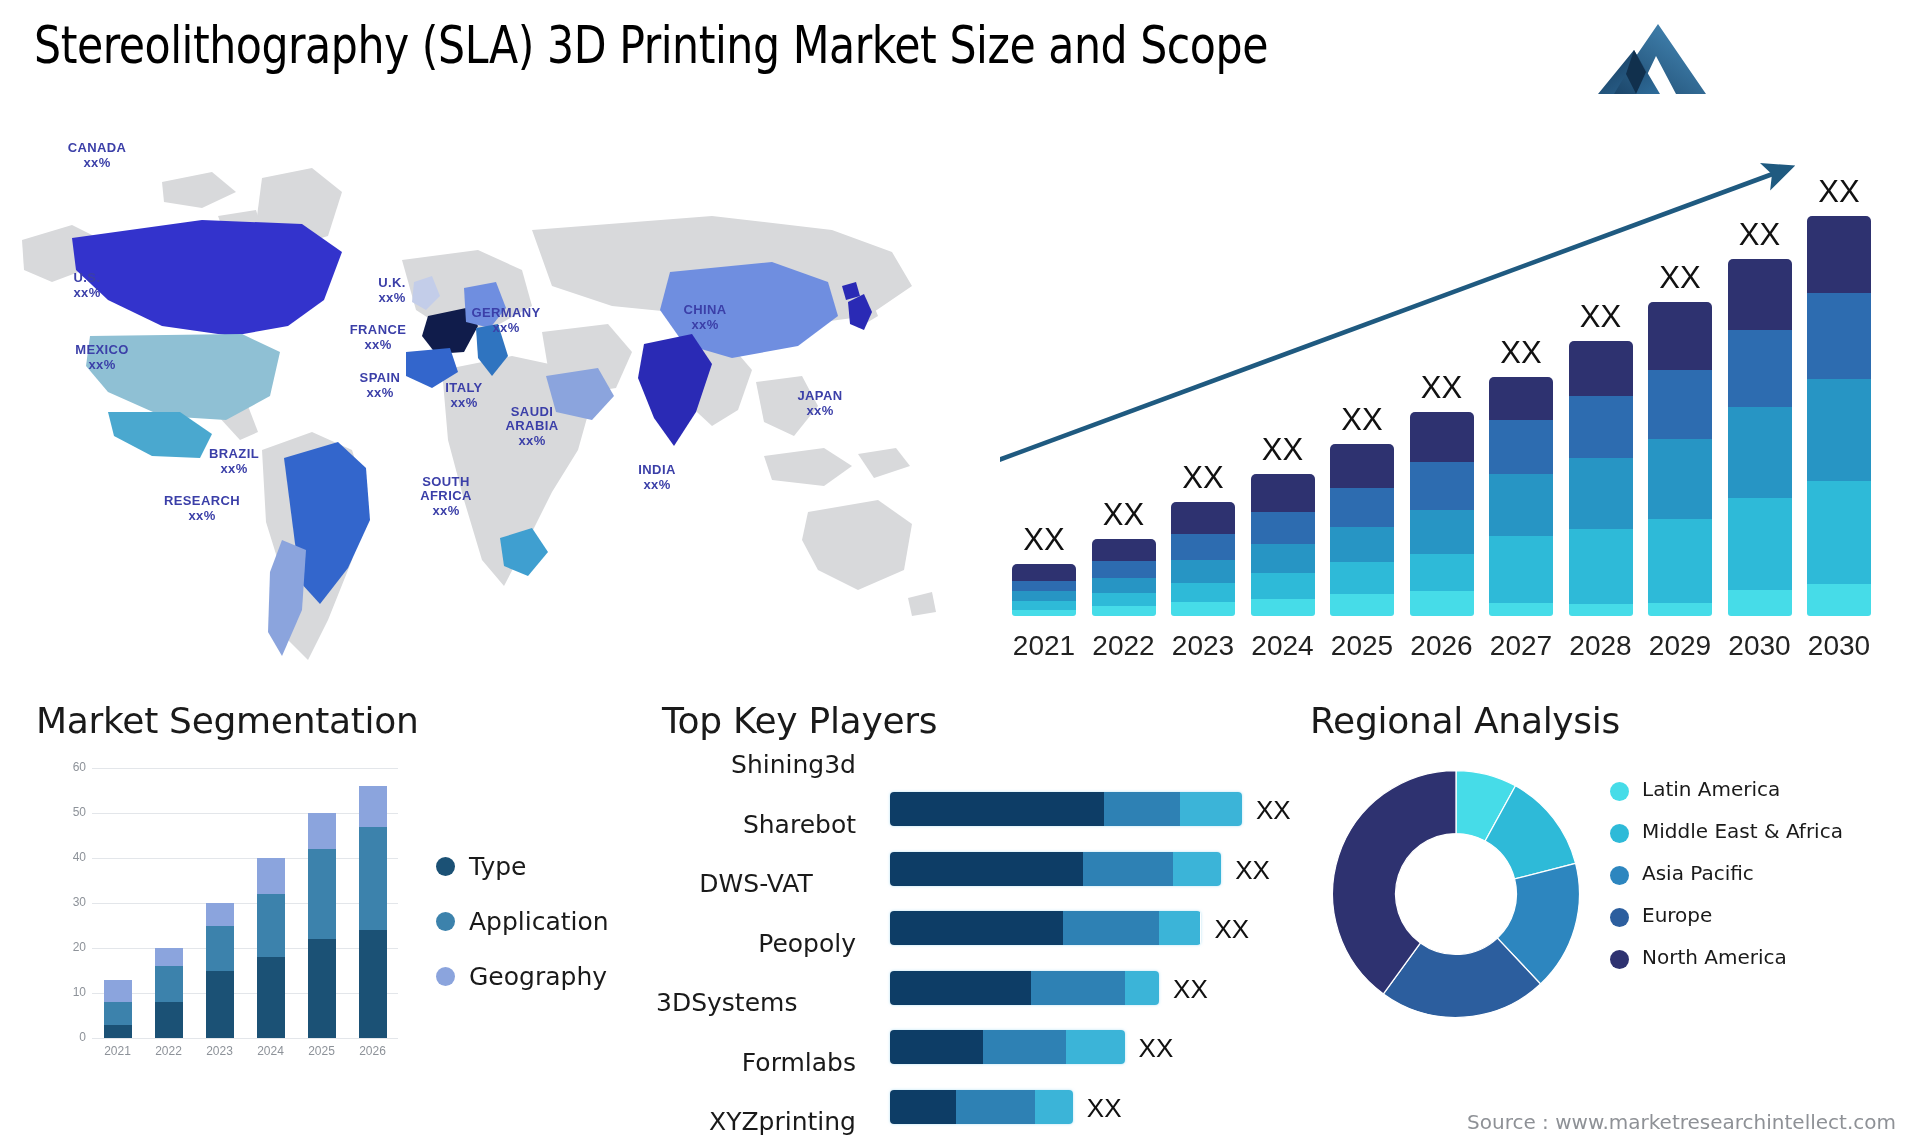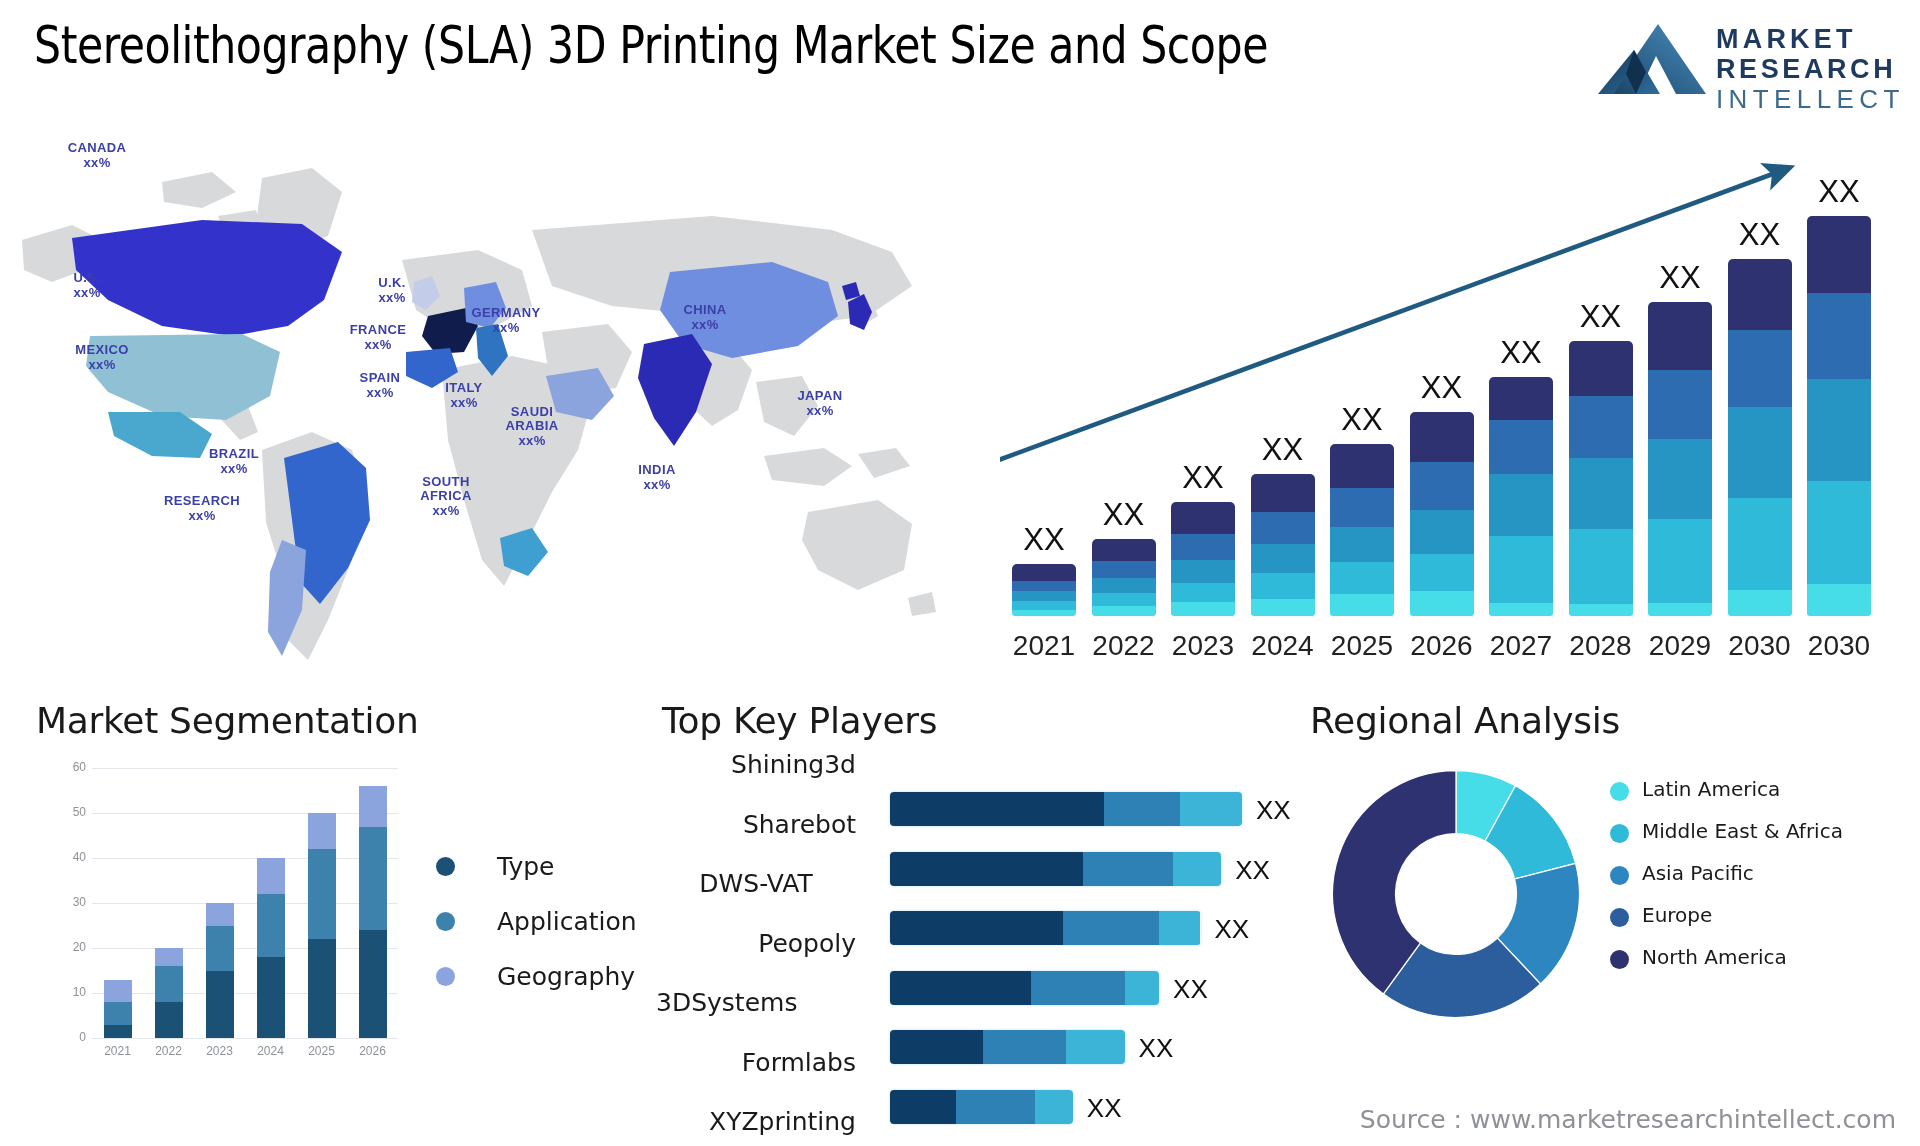--- a/index.html
+++ b/index.html
@@ -53,21 +53,21 @@
 
   
   #seg-panel { position:absolute; left:36px; top:700px; width:600px; height:420px; }
   #seg-plot { position:absolute; left:56px; top:68px; width:306px; height:270px; }
   .grid-line { position:absolute; left:0; width:306px; height:1px; background:#e3e6ea; }
   .ytick { position:absolute; right:312px; font-size:12px; color:#8d9299; text-align:right; width:26px; }
   .sbar { position:absolute; bottom:0; width:28px; display:flex; flex-direction:column; justify-content:flex-end; }
   .sseg { width:100%; }
   .sxtick { position:absolute; top:276px; width:42px; text-align:center; font-size:12px; color:#8d9299; }
   #seg-legend { position:absolute; left:400px; top:152px; }
-  .leg-row { display:flex; align-items:center; margin-bottom:26px;gap:28px; }
+  .leg-row { display:flex; align-items:center; margin-bottom:26px; }
   .leg-dot { width:19px; height:19px; border-radius:50%; margin-right:14px; flex:none; }
   .leg-label { font-size:25px; color:#1a1a1a; font-family:"DejaVu Sans","Liberation Sans",sans-serif; }
 
   
   #players-panel { position:absolute; left:640px; top:700px; width:660px; height:420px; }
   .pname { position:absolute; left:16px; font-size:25px; color:#1a1a1a;
            font-family:"DejaVu Sans","Liberation Sans",sans-serif; white-space:nowrap; }
   .pbar { position:absolute; height:34px; display:flex; border-radius:4px; overflow:hidden;
           box-shadow:0 0 3px rgba(120,200,235,0.55); }
   .pseg { height:100%; }
@@ -77,21 +77,21 @@
   #region-panel { position:absolute; left:1310px; top:700px; width:600px; height:420px; }
   #donut { position:absolute; left:20px; top:68px; width:252px; height:252px; }
   #region-legend { position:absolute; left:300px; top:78px; width:250px; }
   .rleg-row { display:flex; align-items:flex-start; margin-bottom:19px; }
   .rleg-dot { width:19px; height:19px; border-radius:50%; margin-right:13px; margin-top:4px; flex:none; }
   .rleg-label { font-size:20px; color:#1a1a1a; line-height:1.12;
                 font-family:"DejaVu Sans","Liberation Sans",sans-serif; }
 
   
   #source-note {
-    position:absolute; right:24px; bottom:12px; font-size:25px; color:#8e9196;
+    position:absolute; right:24px; bottom:12px; font-size:20px; color:#8e9196;
     font-family:"DejaVu Sans","Liberation Sans",sans-serif;
   }
 </style>
 </head>
 <body>
 
 <div class="root">
 
   <div id="page-title">Stereolithography (SLA) 3D Printing Market Size and Scope</div>
 
@@ -104,25 +104,20 @@
         </linearGradient>
         <linearGradient id="lg2" x1="0" y1="0" x2="1" y2="1">
           <stop offset="0%" stop-color="#16395a"></stop>
             <stop offset="100%" stop-color="#2f6d9b"></stop>
         </linearGradient>
       </defs>
       <polygon points="60,8 108,78 78,78 58,40 40,78 12,78" fill="url(#lg1)"></polygon>
       <polygon points="36,34 62,78 38,78 28,58 16,78 0,78" fill="url(#lg2)"></polygon>
       <polygon points="36,34 48,56 38,78 28,58" fill="#11304d"></polygon>
     </svg>
-    <div class="logo-text">
-      <div class="logo-l1">MARKET</div>
-      <div class="logo-l2">RESEARCH</div>
-      <div class="logo-l3">INTELLECT</div>
-    </div>
   </div>
 
   <div id="map-panel">
     <svg id="map-svg" viewBox="0 0 930 560">
       <g fill="#d8d9db">
 
         <path d="M10 120 L60 105 L86 118 L72 150 L40 162 L12 150 Z"></path>
 
         <path d="M250 58 L300 48 L330 72 L316 116 L276 128 L244 104 Z"></path>
 

